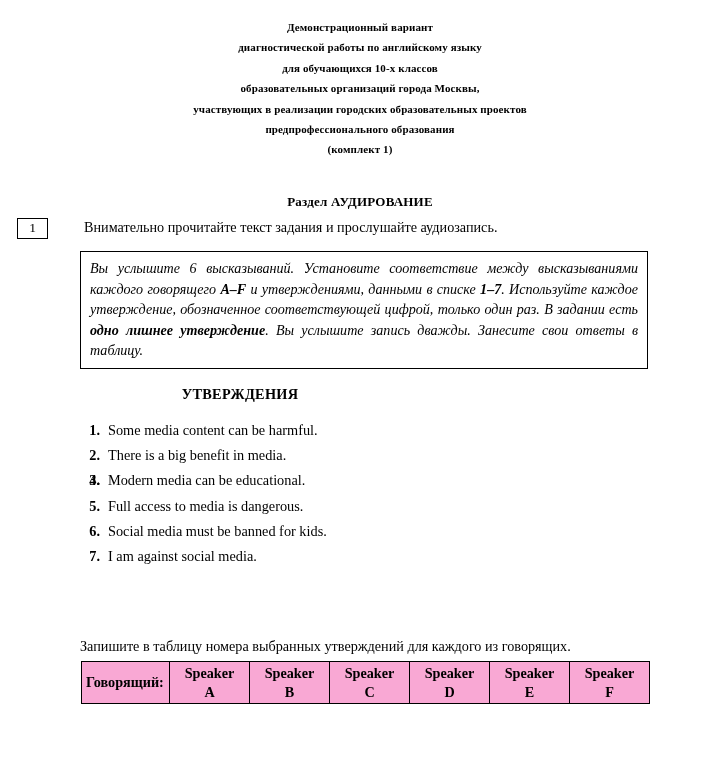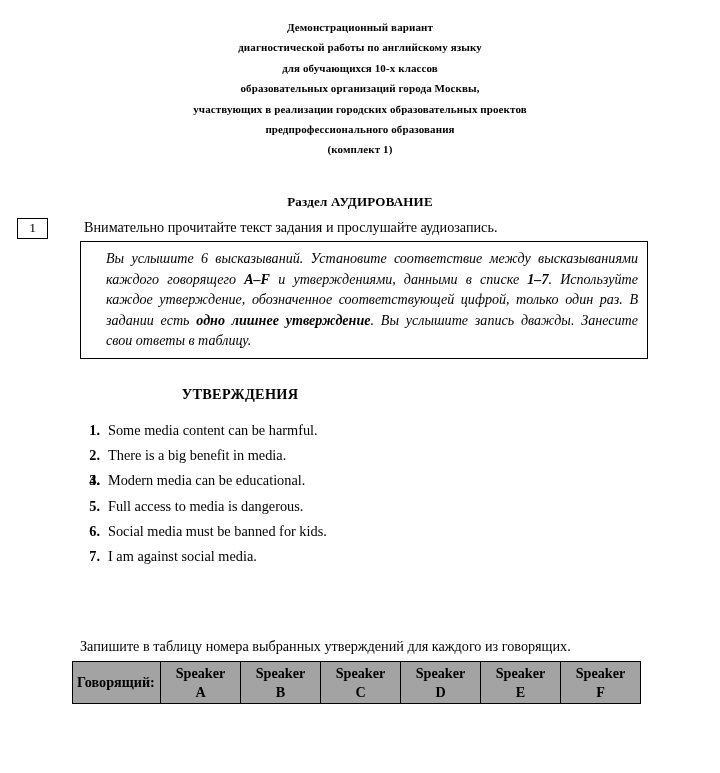--- a/index.html
+++ b/index.html
@@ -71,25 +71,25 @@
     top: 0px;
     font-size: 14.2px;
     line-height: 19px;
     white-space: nowrap;
   }
 
   
   .instruction-box {
     position: absolute;
     left: 80px;
-    top: 241px;
+    top: 251px;
     width: 568px;
     box-sizing: border-box;
     border: 1.3px solid #000;
-    padding: 6px 9px 7px 25px;
+    padding: 6px 9px 7px 9px;
     background: #fff;
   }
   .instruction-text {
     font-style: italic;
     font-size: 14.1px;
     line-height: 20.6px;
     text-align: justify;
     text-justify: inter-word;
     margin: 0;
   }
@@ -144,25 +144,25 @@
     font-size: 14.2px;
     line-height: 20.5px;
     text-align: justify;
     text-justify: inter-word;
     margin: 0;
   }
 
   
   .answer-table {
     position: absolute;
-    left: 72px;
+    left: 81px;
     top: 661px;
     border-collapse: collapse;
     table-layout: fixed;
-    background: #a3a3a3;
+    background: #f9a8d4;
   }
   .answer-table td {
     border: 1.3px solid #000;
     padding: 0;
     vertical-align: middle;
     font-size: 14.2px;
   }
   .answer-table td.label-cell {
     width: 81px;
     font-weight: bold;

